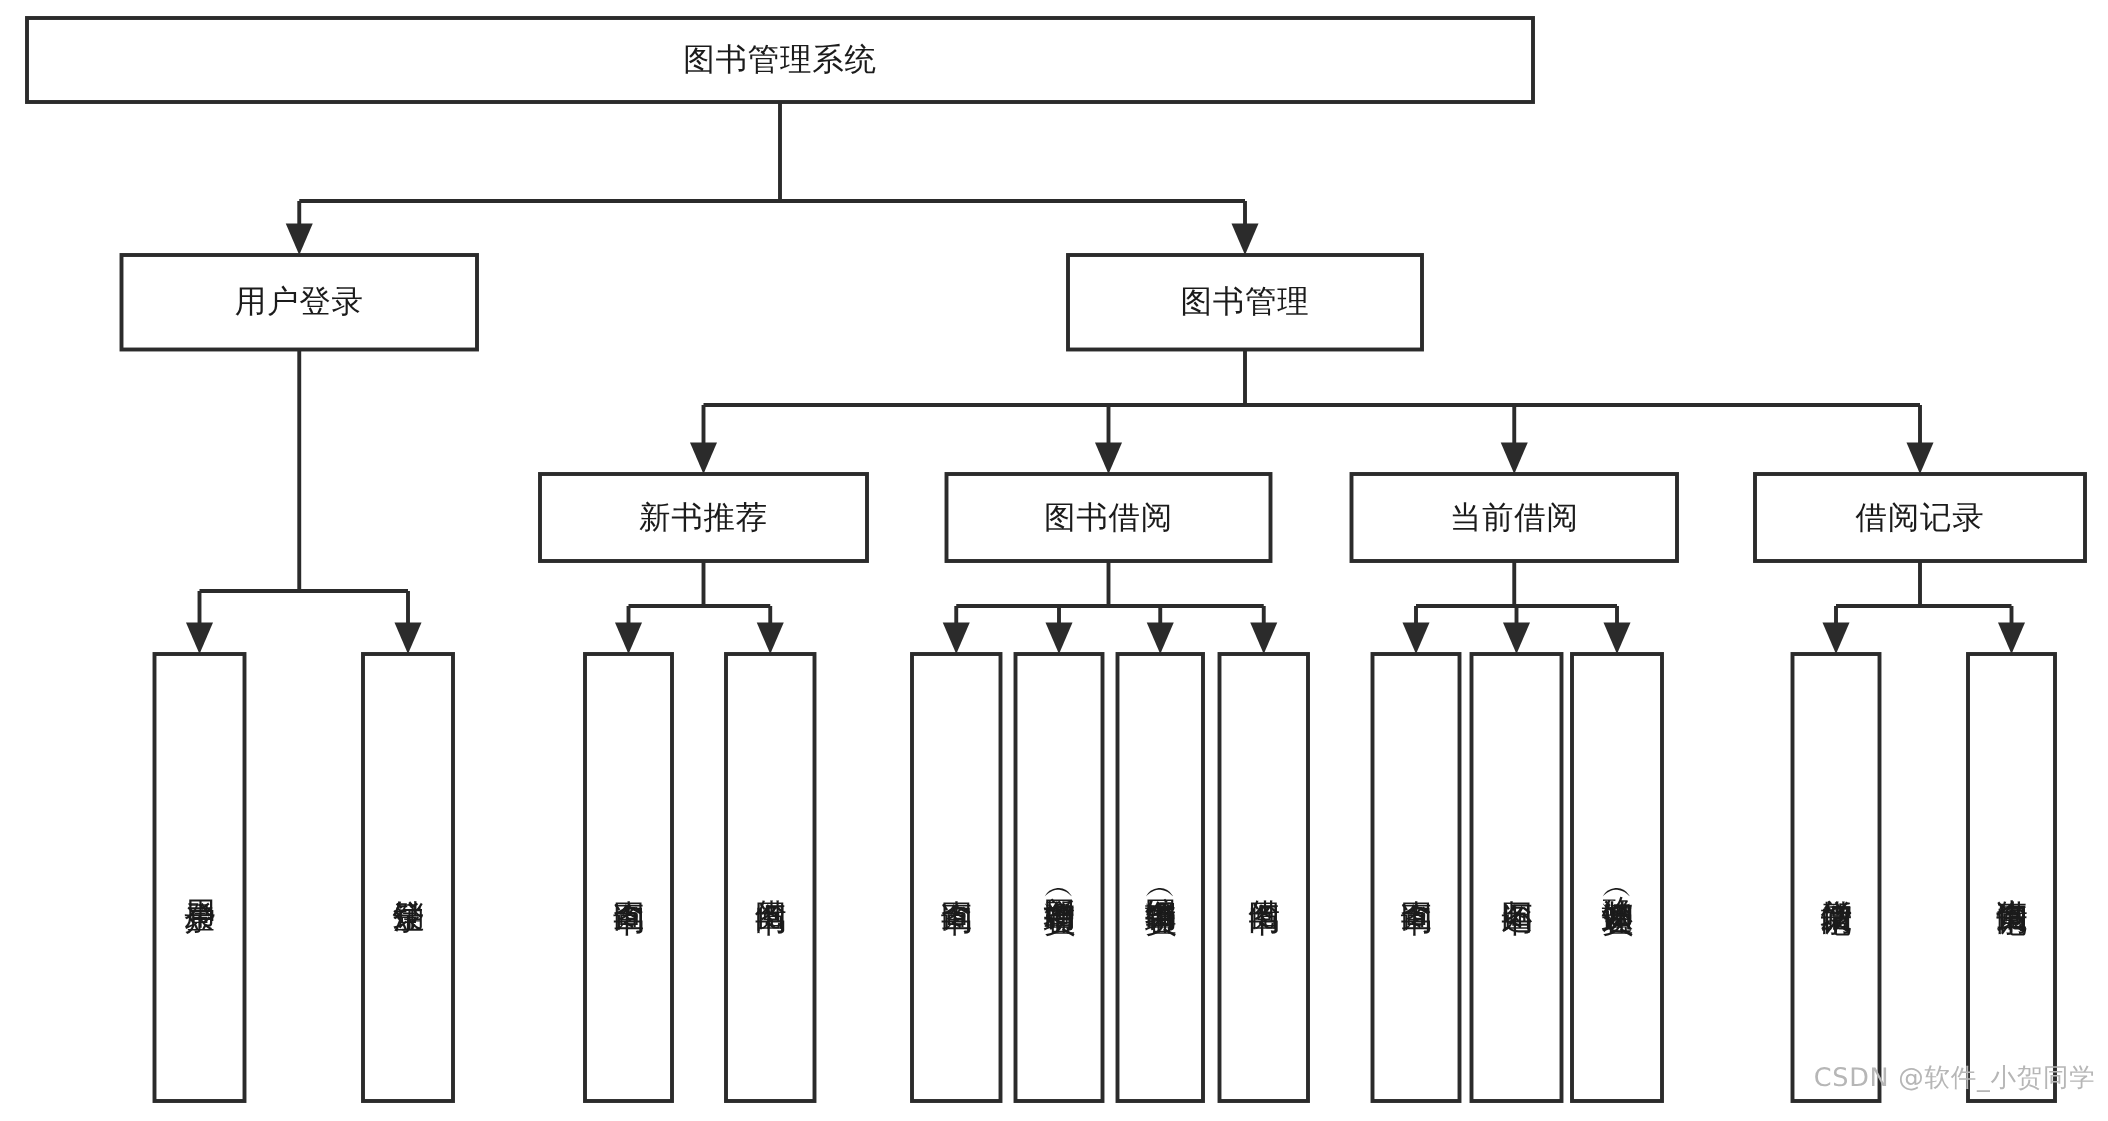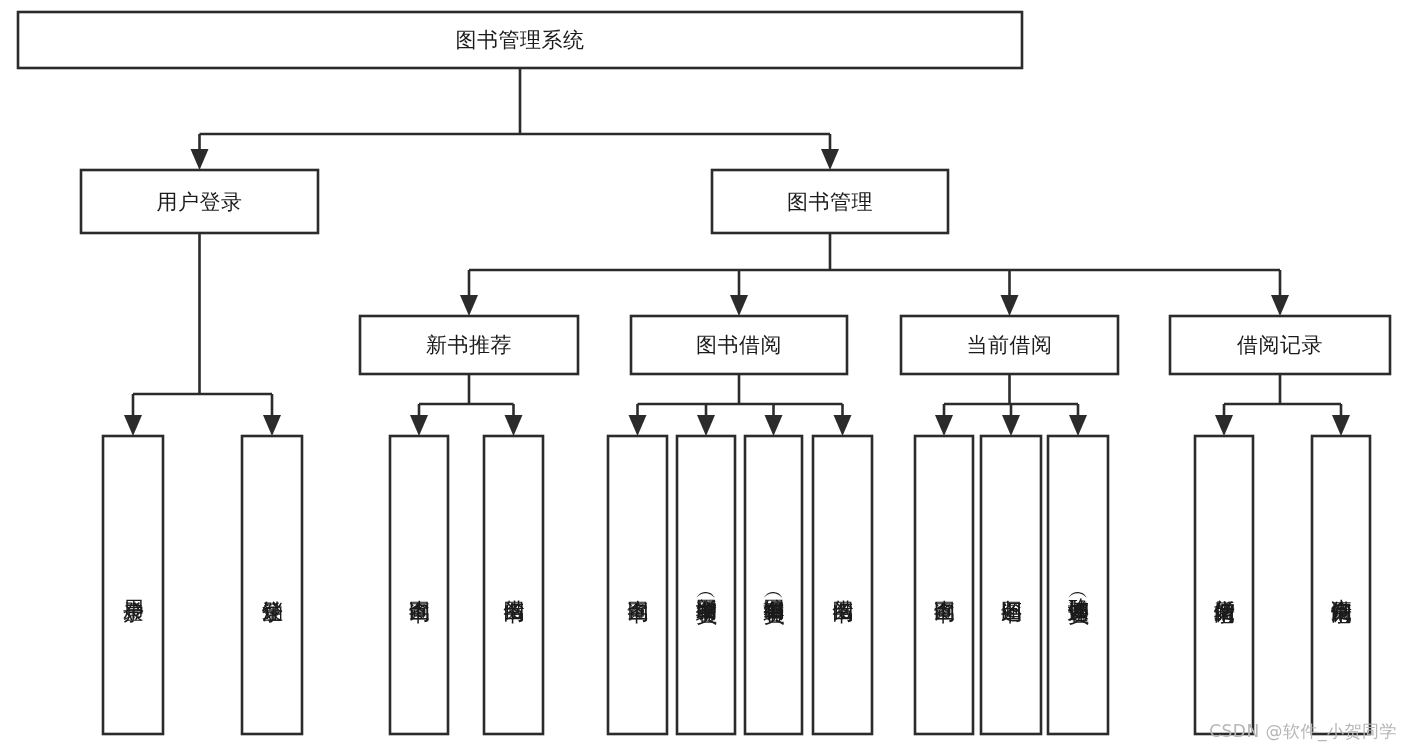--- a/index.html
+++ b/index.html
@@ -64,21 +64,21 @@
     line-height: 1.18;
     color: #1b1b1b;
     letter-spacing: 1px;
     white-space: nowrap;
     pointer-events: none;
     box-sizing: border-box;
   }
   #watermark {
     position: absolute;
     right: 8px;
-    bottom: 4px;
+    bottom: 17px;
     font-family: "DejaVu Sans", "Liberation Sans", sans-serif;
     font-size: 17px;
     color: #b6b6b6;
     white-space: nowrap;
     letter-spacing: 0.5px;
   }
 </style>
 </head>
 <body>
 

